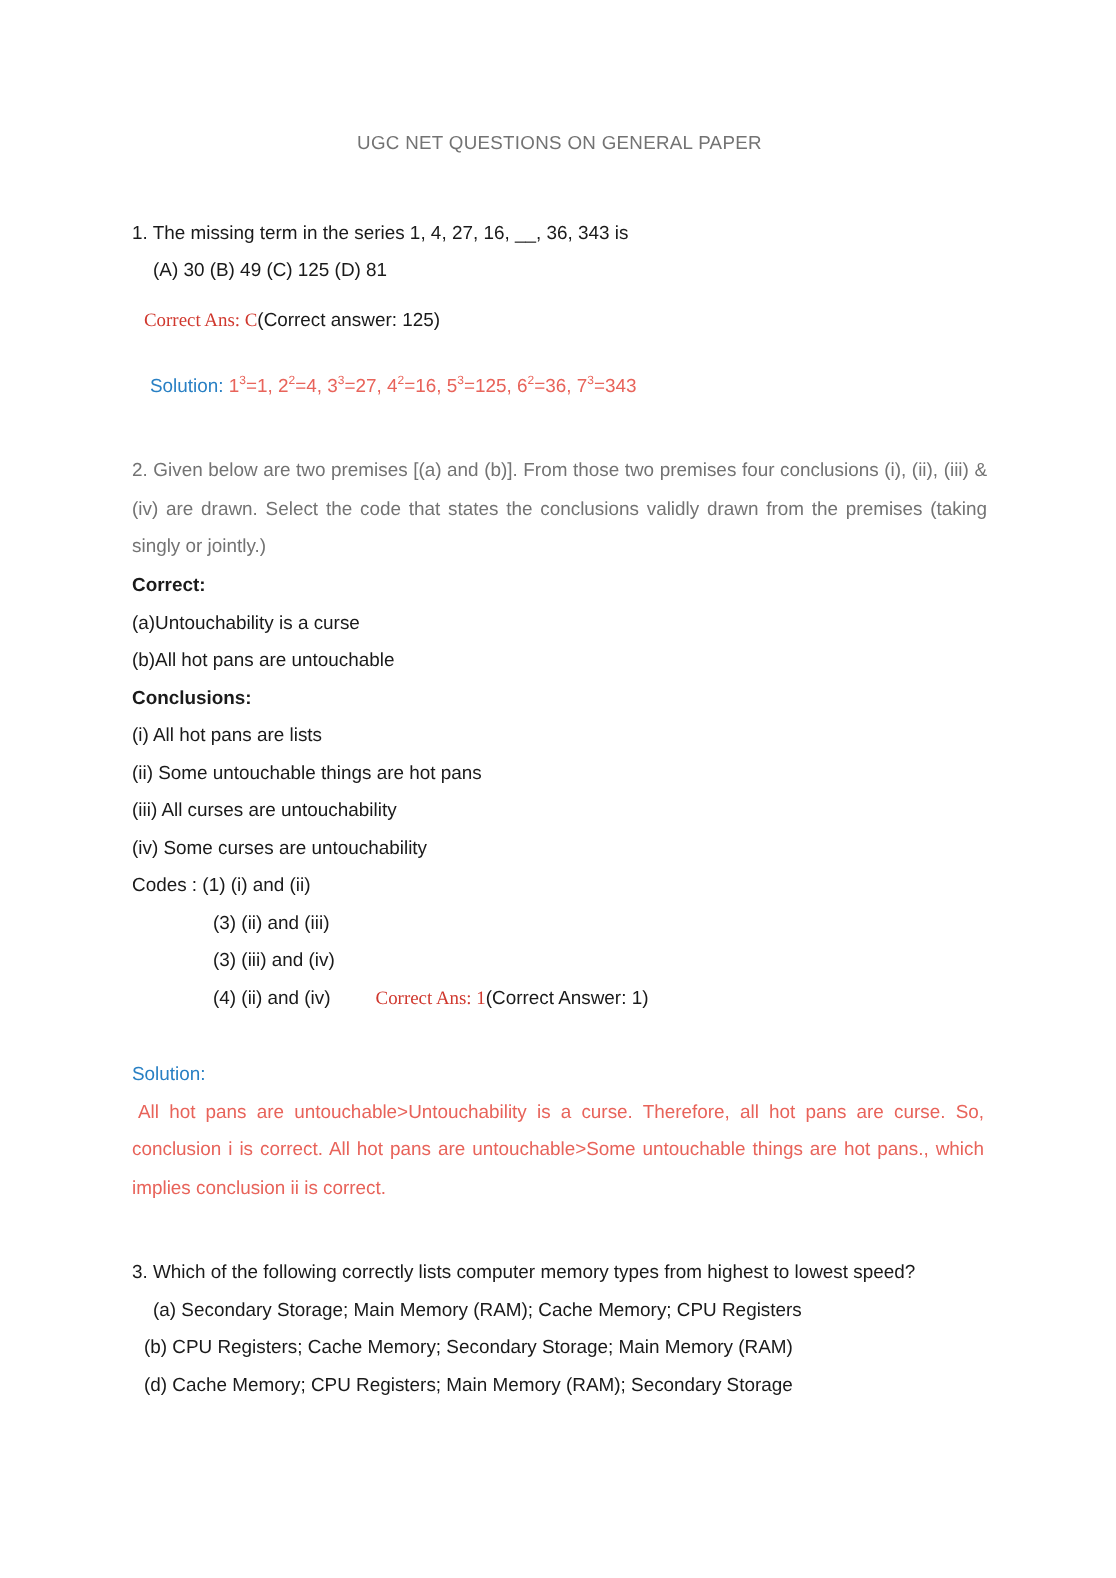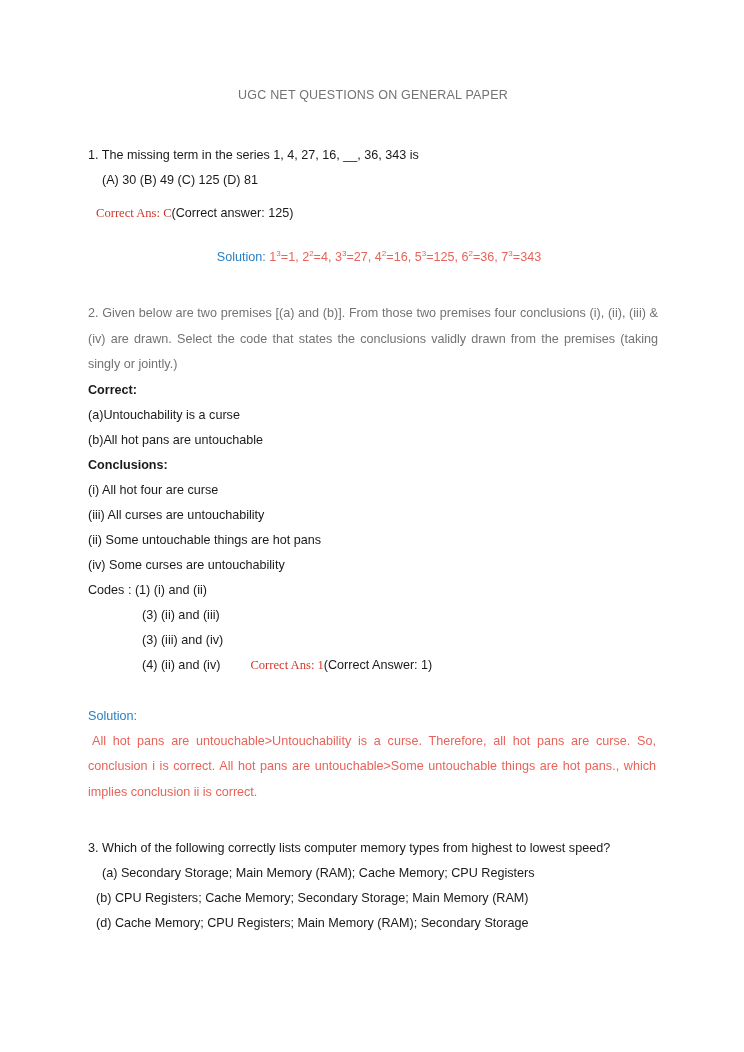--- a/index.html
+++ b/index.html
@@ -69,21 +69,20 @@
   .red-strong { color: #d0382e; font-family: Liberation Serif, serif; }
   .red-soft   { color: #e8635a; }
   .blue       { color: #2980c4; }
   .black      { color: #1a1a1a; }
 
   .sol-line {
     font-size: 12.6px;
     line-height: 25px;
     white-space: nowrap;
     padding-left: 12px;
-    text-align: center;
   }
   .sol-math sup {
     font-size: 8px;
     vertical-align: super;
     line-height: 0;
   }
 
   .sol-block {
     font-size: 12.6px;
     line-height: 25.5px;
@@ -136,23 +135,23 @@
       </span>
     </div>
 
     <div class="gap-xl"></div>
 
     <div class="para q2head">2. Given below are two premises [(a) and (b)]. From those two premises four conclusions   (i), (ii), (iii) &amp; (iv) are drawn. Select the code that states the conclusions validly drawn from the premises (taking singly or jointly.)</div>
     <div class="line bold">Correct:</div>
     <div class="line">(a)Untouchability is a curse</div>
     <div class="line">(b)All hot pans are untouchable</div>
     <div class="line bold">Conclusions:</div>
-    <div class="line">(i) All hot four are curse</div>
+    <div class="line">(i) All hot pans are lists</div>
+    <div class="line">(ii) Some untouchable things are hot pans</div>
     <div class="line">(iii) All curses are untouchability</div>
-    <div class="line">(ii) Some untouchable things are hot pans</div>
     <div class="line">(iv) Some curses are untouchability</div>
 
     <div class="codes-row">Codes : (1) (i) and (ii)</div>
     <div class="codes-row indent-code">(3) (ii) and (iii)</div>
     <div class="codes-row indent-code">(3) (iii) and (iv)</div>
     <div class="codes-row indent-code">
       <span>(4) (ii) and (iv)</span><span class="ans-inline red-strong">Correct Ans: 1</span><span class="black">(Correct Answer: 1)</span>
     </div>
 
     <div class="gap-lg"></div>

